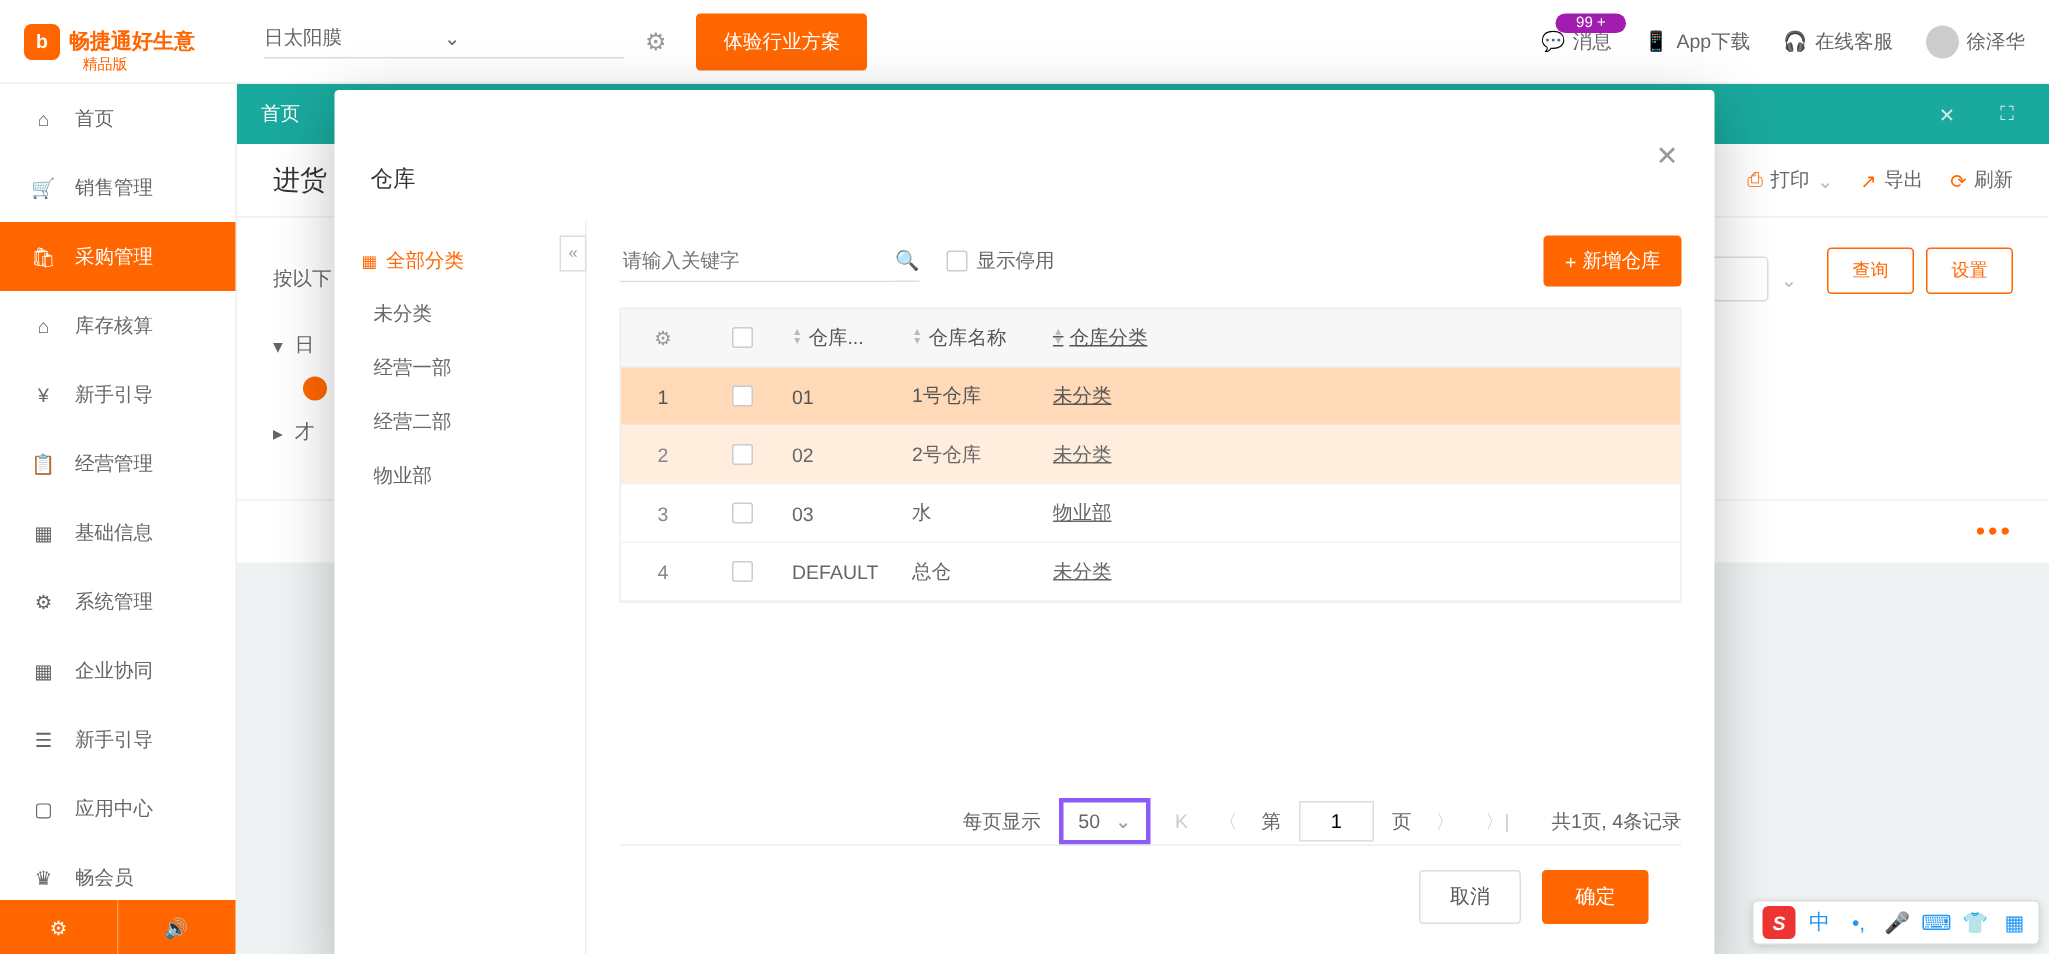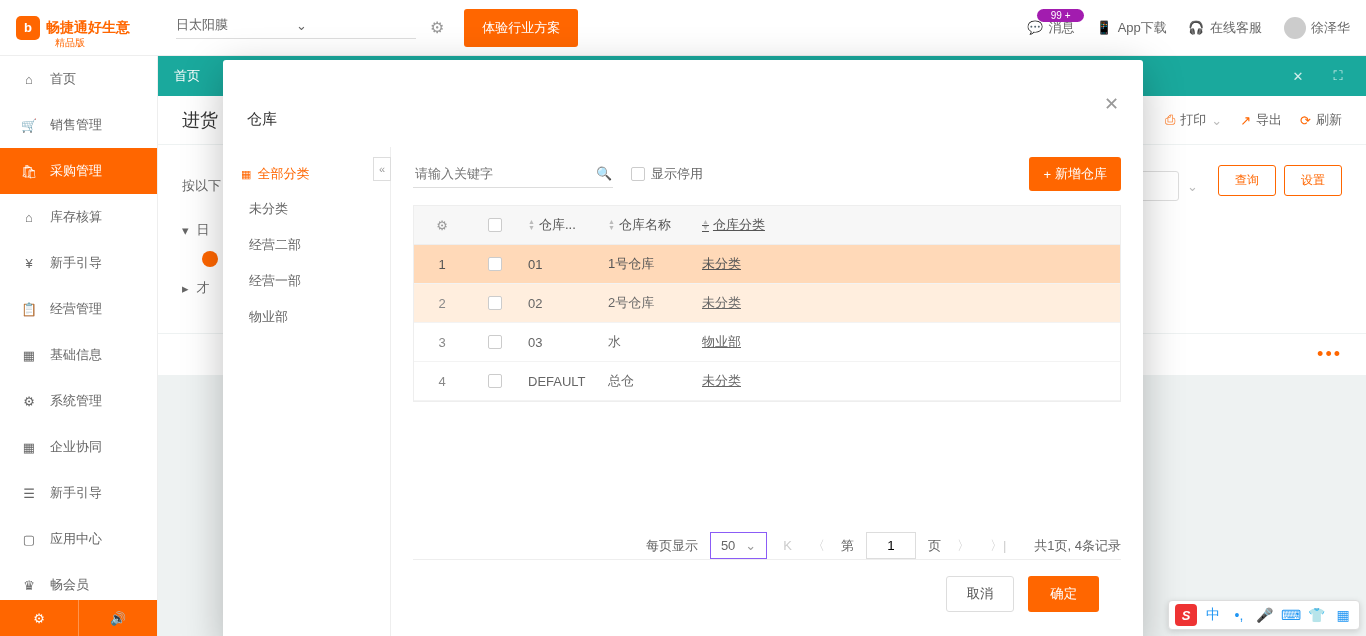--- a/index.html
+++ b/index.html
@@ -81,21 +81,21 @@
     .tbl-row.r0 { background: #ffd9b8; }
     .tbl-row.r0 .td { color: #555; }
     .tbl-row.r1 { background: #ffeede; }
     .row-idx { width: 56px; justify-content: center; color: #888; }
     .chk { width: 14px; height: 14px; border: 1px solid #ccc; background: #fff; border-radius: 2px; display: inline-block; }
     .sort-arrows { display: inline-flex; flex-direction: column; font-size: 7px; line-height: 6px; color: #bbb; }
     .gear-small { color: #999; }
     
     
     .pager { margin-top: auto; padding-top: 130px; display: flex; align-items: center; gap: 12px; color: #666; justify-content: flex-end;}
-    .pg-select { border: 1px solid #8b5cf6; padding: 5px 10px; display: flex; align-items: center; gap: 10px; }
+    .pg-select { border: 3px solid #8b5cf6; padding: 5px 10px; display: flex; align-items: center; gap: 10px; }
     .pg-input { width: 50px; border: 1px solid #ddd; padding: 5px 8px; text-align: center; }
     .pg-nav { color: #ccc; padding: 0 4px; }
     
     .modal-footer { display: flex; justify-content: flex-end; gap: 14px; padding: 16px 22px; border-top: 1px solid #eee;}
     .btn-plain { border: 1px solid #ddd; background: #fff; padding: 8px 20px; border-radius: 3px; color: #555; }
     .btn-primary { background: #f60; color: #fff; border: none; padding: 8px 22px; border-radius: 3px; }
     
     
     .ime-bar { position: absolute; right: 6px; bottom: 6px; display: flex; gap: 6px; align-items: center; background: #fff; border: 1px solid #ddd; border-radius: 4px; padding: 3px 6px; box-shadow: 0 2px 6px rgba(0,0,0,0.15);}
     .ime-s { width: 22px; height: 22px; background: #e33; color: #fff; border-radius: 4px; display: flex; align-items: center; justify-content: center; font-weight: bold; font-style: italic;}
@@ -263,22 +263,22 @@
     </div>
     <div class="modal-body">
       <div class="modal-left">
         <div class="collapse-btn">«</div>
         <div class="cat-header">
           <span style="font-size:11px">▦</span>
           <span>全部分类</span>
         </div>
         <div id="cat-list">
             <div class="cat-item">未分类</div>
+            <div class="cat-item">经营一部</div>
             <div class="cat-item">经营二部</div>
-            <div class="cat-item">经营一部</div>
             <div class="cat-item">物业部</div>
           </div>
       </div>
       <div class="modal-right">
         <div class="search-row">
           <div class="search-box">
             <input class="search-input" placeholder="请输入关键字" style="">
             <span class="search-icon">🔍</span>
           </div>
           <label class="chk-label">

